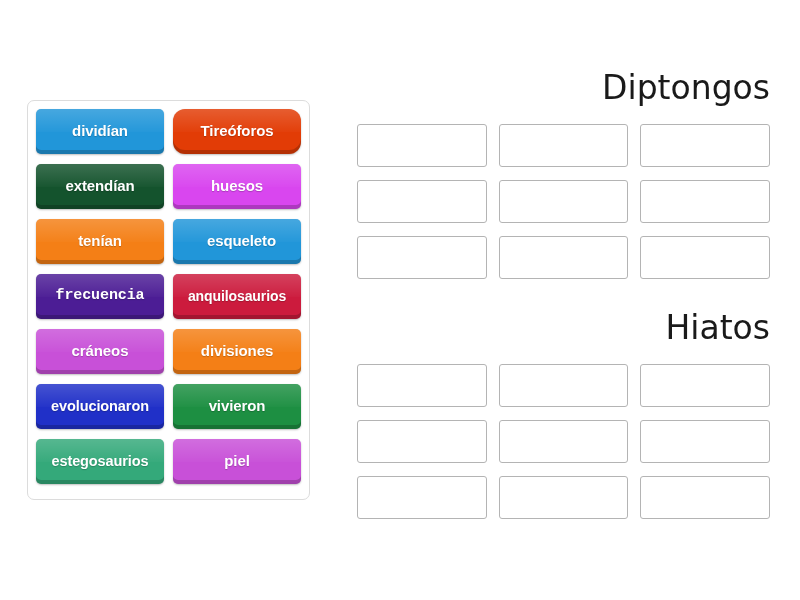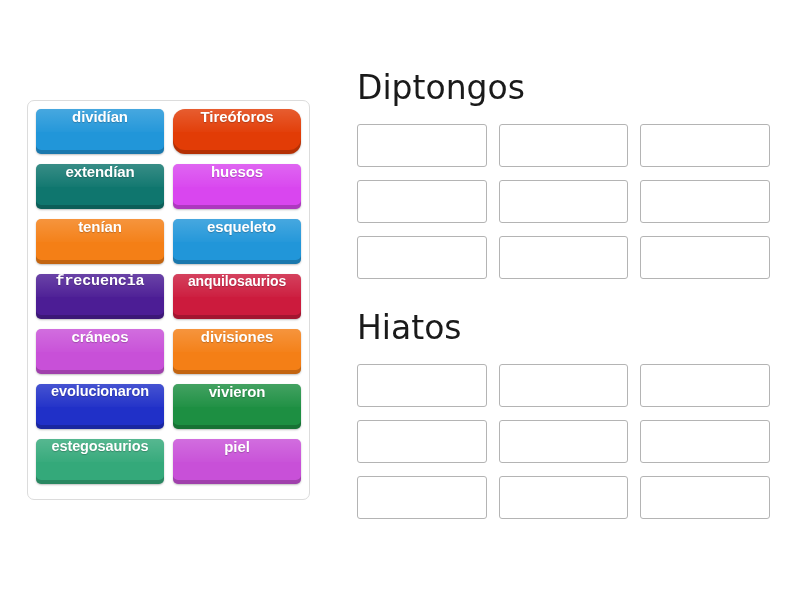--- a/index.html
+++ b/index.html
@@ -38,21 +38,21 @@
     grid-template-columns: 1fr 1fr;
     grid-auto-rows: 45px;
     column-gap: 9px;
     row-gap: 10px;
   }
 
   .tile {
     position: relative;
     border-radius: 5px;
     display: flex;
-    align-items: flex-start;
+    align-items: center;
     justify-content: center;
     color: #ffffff;
     font-weight: bold;
     font-size: 15px;
     letter-spacing: -0.1px;
     text-align: center;
     cursor: move;
     user-select: none;
     overflow: hidden;
     padding: 0 3px;
@@ -83,21 +83,21 @@
     width: 413px;
   }
 
   #category-diptongos { top: 70px; }
   #category-hiatos    { top: 310px; }
 
   .category-title {
     font-size: 33px;
     font-weight: normal;
     color: #1a1a1a;
-    text-align: left;
+    text-align: right;
     margin: 0 0 18px 0;
     line-height: 1.1;
     font-family: "DejaVu Sans", sans-serif;
   }
 
   .dropzone-grid {
     display: grid;
     grid-template-columns: repeat(3, 1fr);
     grid-auto-rows: 43px;
     column-gap: 12px;
@@ -117,21 +117,21 @@
 <div id="stage">
 
   <div id="tile-panel">
     <div id="tile-grid">
         <div class="tile" style="background: rgb(33, 150, 217); box-shadow: rgba(0, 0, 0, 0.2) 0px -4px 0px inset, rgba(0, 0, 0, 0.25) 0px 1px 2px;">
           <span class="tile-label">dividían</span>
         </div>
         <div class="tile" style="background: rgb(226, 60, 6); box-shadow: rgba(0, 0, 0, 0.2) 0px -4px 0px inset, rgba(0, 0, 0, 0.25) 0px 1px 2px; border-radius: 12px;">
           <span class="tile-label">Tireóforos</span>
         </div>
-        <div class="tile" style="background: #0f766e; box-shadow: rgba(0, 0, 0, 0.2) 0px -4px 0px inset, rgba(0, 0, 0, 0.25) 0px 1px 2px;">
+        <div class="tile" style="background: #14532d; box-shadow: rgba(0, 0, 0, 0.2) 0px -4px 0px inset, rgba(0, 0, 0, 0.25) 0px 1px 2px;">
           <span class="tile-label">extendían</span>
         </div>
         <div class="tile" style="background: #d946ef; box-shadow: rgba(0, 0, 0, 0.2) 0px -4px 0px inset, rgba(0, 0, 0, 0.25) 0px 1px 2px;">
           <span class="tile-label">huesos</span>
         </div>
         <div class="tile" style="background: rgb(244, 127, 22); box-shadow: rgba(0, 0, 0, 0.2) 0px -4px 0px inset, rgba(0, 0, 0, 0.25) 0px 1px 2px;">
           <span class="tile-label">tenían</span>
         </div>
         <div class="tile" style="background: rgb(33, 150, 217); box-shadow: rgba(0, 0, 0, 0.2) 0px -4px 0px inset, rgba(0, 0, 0, 0.25) 0px 1px 2px; padding-left: 12px;">
           <span class="tile-label">esqueleto</span>

